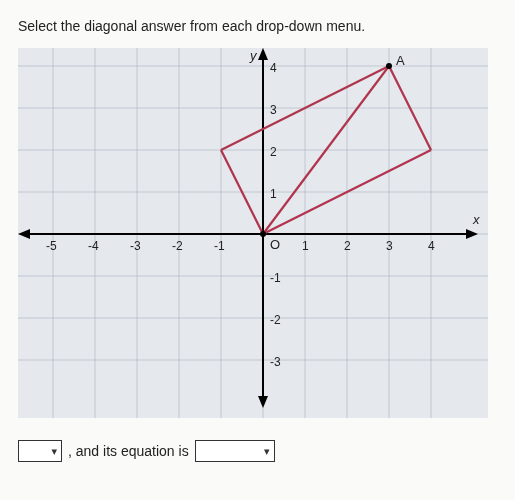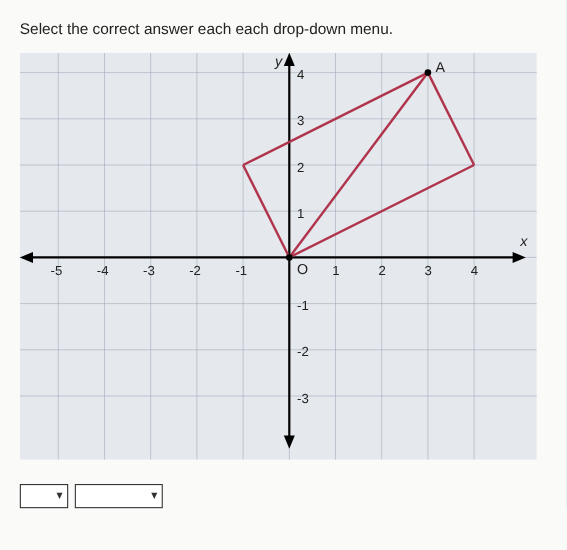--- a/index.html
+++ b/index.html
@@ -54,21 +54,21 @@
     .axis-num {
       font: 12px Arial, sans-serif;
       fill: #222;
     }
     .axis-label { font: italic 13px Arial, sans-serif; fill: #222; }
     .vert-label { font: 13px Arial, sans-serif; fill: #222; }
   </style>
 </head>
 <body>
 
-<div class="instruction">Select the correct answer each each drop-down menu.</div>
+<div class="instruction">Select the diagonal answer from each drop-down menu.</div>
 
 <div class="graph-wrap">
   <svg class="graph-svg" width="470" height="370" viewBox="0 0 470 370">
 
     <rect x="0" y="0" width="470" height="370" fill="#bcc6d6" opacity="0.35"></rect>
 
     <g stroke="#6c7a93" stroke-width="0.5" opacity="0.6">
 
       <line x1="35" y1="0" x2="35" y2="370"></line>
       <line x1="77" y1="0" x2="77" y2="370"></line>
@@ -132,16 +132,17 @@
     <text class="axis-num" x="252" y="234">-1</text>
     <text class="axis-num" x="252" y="276">-2</text>
     <text class="axis-num" x="252" y="318">-3</text>
   </svg>
 </div>
 
 <div class="answer-line">
   <span class="dropdown small">
     <span class="chev">▾</span>
   </span>
+  <span>, and its equation is</span>
   <span class="dropdown large">
     <span class="chev">▾</span>
   </span>
 </div>
 
 </body></html>

